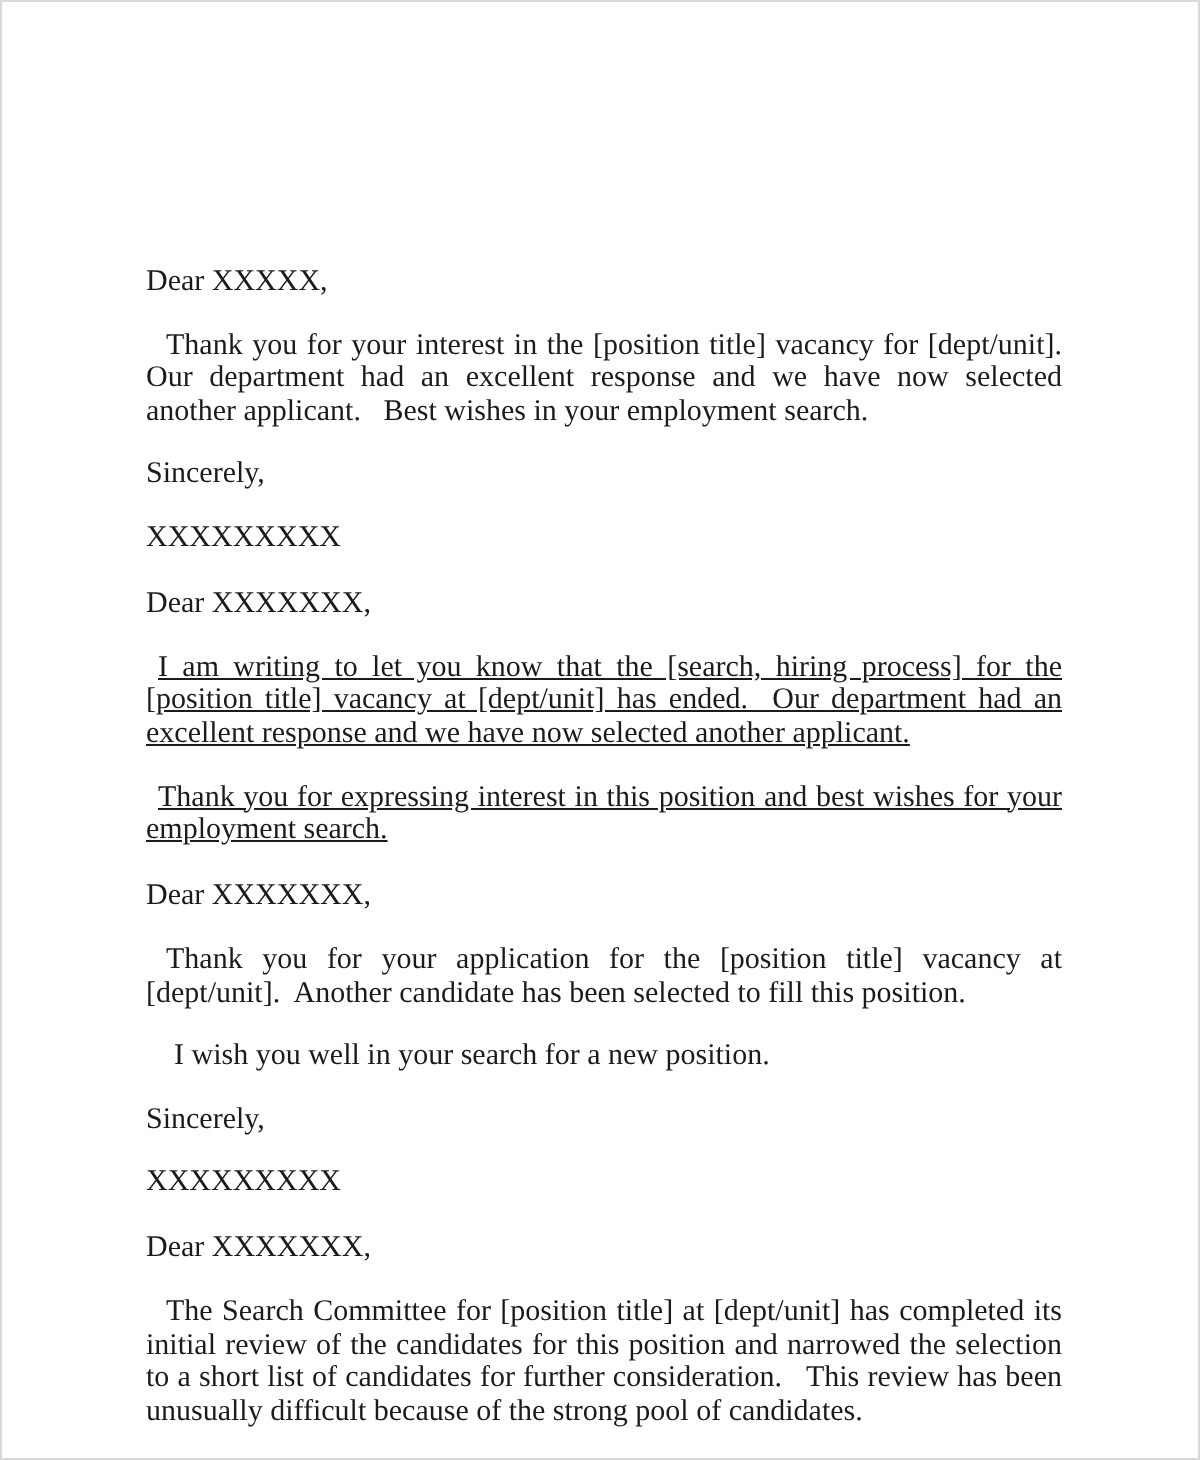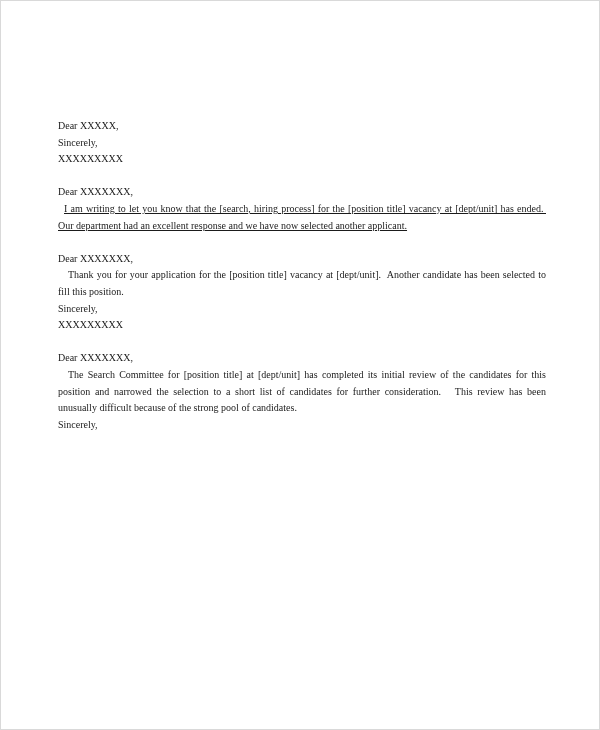--- a/index.html
+++ b/index.html
@@ -18,48 +18,51 @@
   }
   .page {
     box-sizing: border-box;
     width: 100%;
     height: 100%;
     padding: 117px 53px 0 57px;
   }
   .letter-section { margin: 0; }
   .letter-section + .letter-section { margin-top: 16.6px; }
   p {
-    margin: 0;
-    font-size: 10px;
+    margin: 15px;
+    font-size: 15px;
     line-height: 16.6px;
   }
   .para { text-align: justify; }
   .ind-1 { text-indent: 6px; text-decoration: underline; }
   .ind-2 { text-indent: 10px; }
   .ind-3 { text-indent: 14px; }
 </style>
 </head>
 <body>
 
 <div class="page">
 
   <section class="letter-section">
     <p>Dear XXXXX,</p>
+    <p class="para ind-2">Thank you for your interest in the [position title] vacancy for [dept/unit]. Our department had an excellent response and we have now selected another applicant.&nbsp;&nbsp; Best wishes in your employment search.</p>
     <p>Sincerely,</p>
     <p>XXXXXXXXX</p>
   </section>
 
   <section class="letter-section">
     <p>Dear XXXXXXX,</p>
     <p class="para ind-1">I am writing to let you know that the [search, hiring process] for the [position title] vacancy at [dept/unit] has ended.&nbsp; Our department had an excellent response and we have now selected another applicant.</p>
+    <p class="para ind-1">Thank you for expressing interest in this position and best wishes for your employment search.</p>
   </section>
 
   <section class="letter-section">
     <p>Dear XXXXXXX,</p>
     <p class="para ind-2">Thank you for your application for the [position title] vacancy at [dept/unit].&nbsp; Another candidate has been selected to fill this position.</p>
+    <p class="para ind-3">I wish you well in your search for a new position.</p>
     <p>Sincerely,</p>
     <p>XXXXXXXXX</p>
   </section>
 
   <section class="letter-section">
     <p>Dear XXXXXXX,</p>
     <p class="para ind-2">The Search Committee for [position title] at [dept/unit] has completed its initial review of the candidates for this position and narrowed the selection to a short list of candidates for further consideration.&nbsp;&nbsp; This review has been unusually difficult because of the strong pool of candidates.</p>
     <p>Sincerely,</p>
   </section>
 

